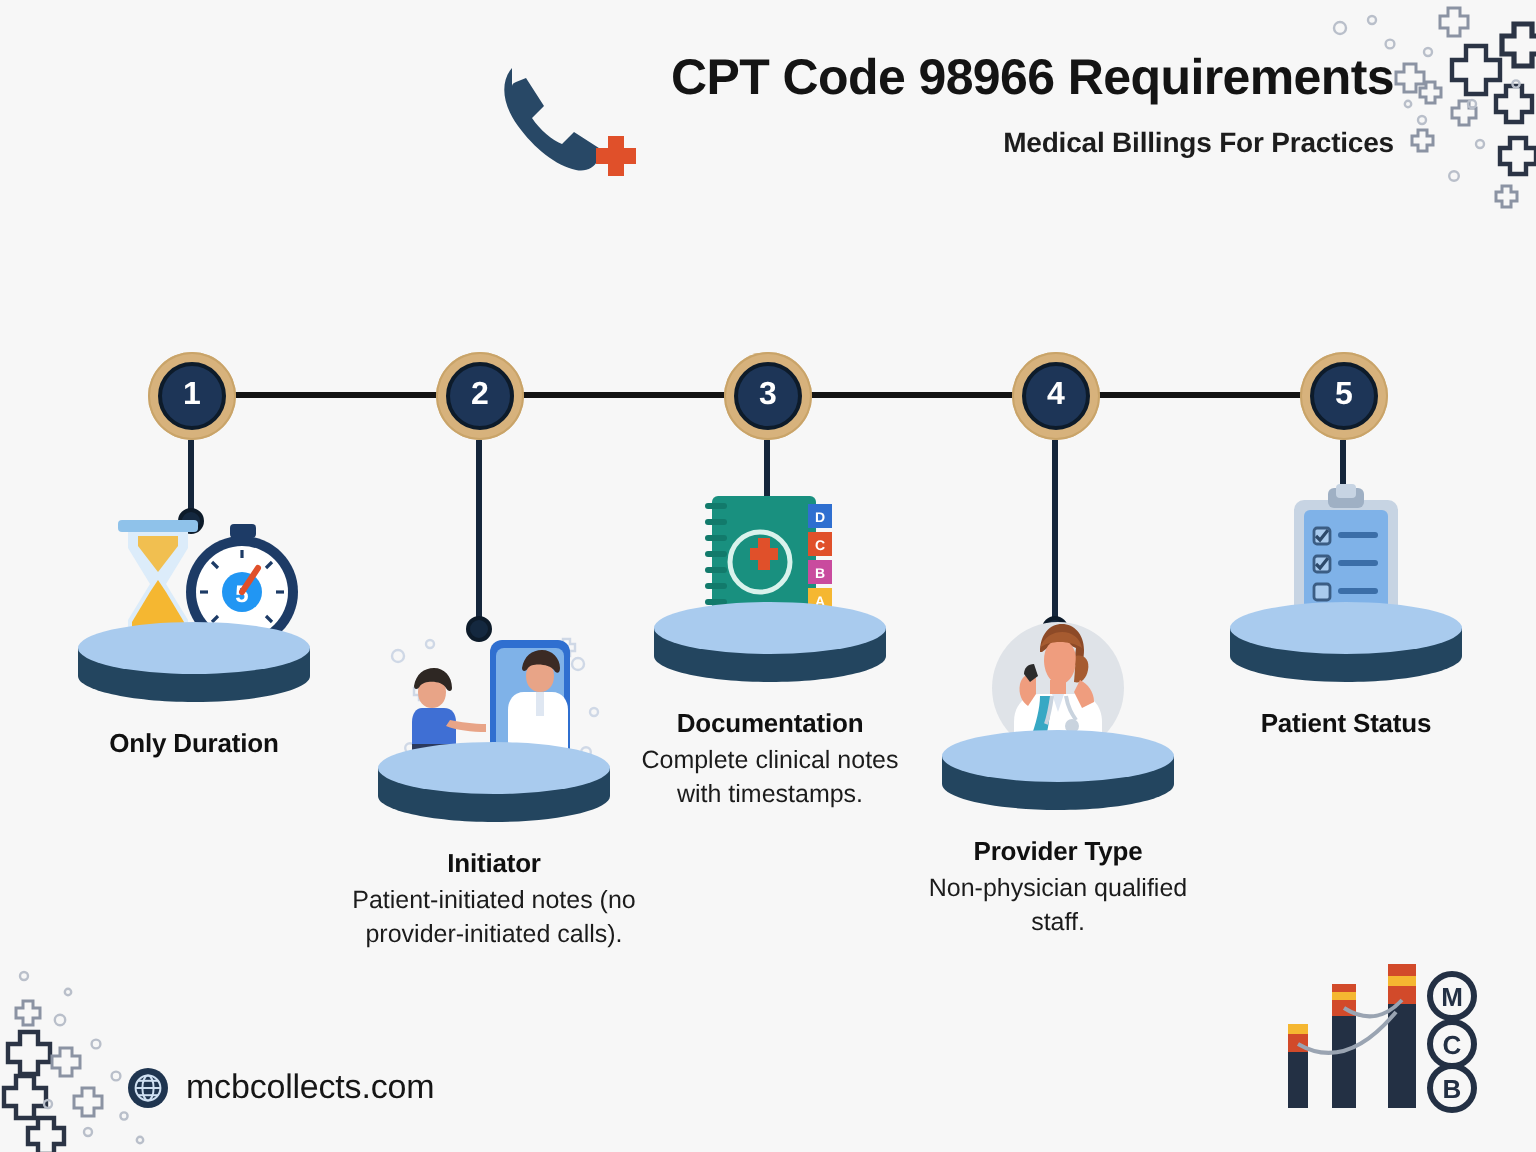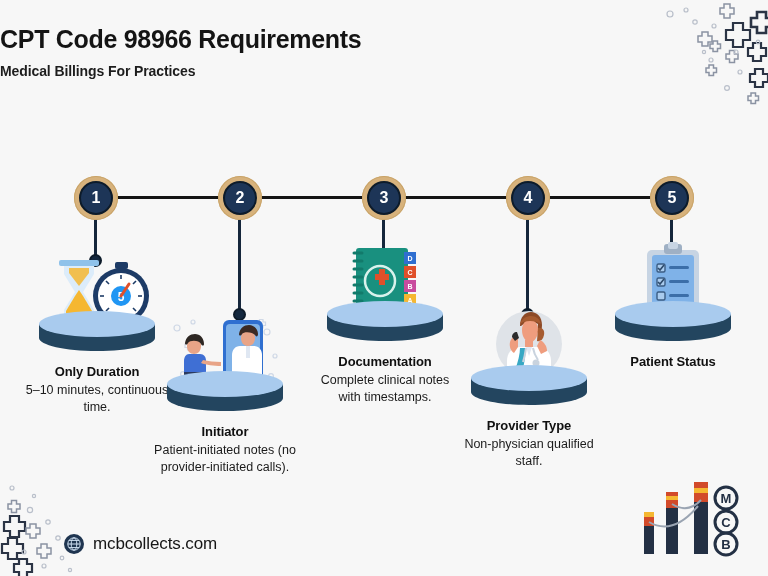--- a/index.html
+++ b/index.html
@@ -11,21 +11,21 @@
     position:relative;
   }
   #stage{position:absolute;inset:0;}
 
   
   .deco{position:absolute;pointer-events:none;}
   .deco-tr{top:0;right:0;width:120px;height:120px;}
   .deco-bl{left:0;bottom:0;width:120px;height:110px;}
 
   
-  .header{position:absolute;left:0;top:26px;width:697px;text-align:left;}
+  .header{position:absolute;left:0;top:26px;width:697px;text-align:right;}
   .header-inner{display:inline-block;position:relative;}
   .phone-badge{position:absolute;left:-92px;top:-6px;width:86px;height:80px;}
   .title{
     font-size:25px;font-weight:bold;letter-spacing:-.3px;
     color:#141414;line-height:1.1;margin:0;white-space:nowrap;
   }
   .subtitle{
     font-size:14px;font-weight:bold;color:#1d1d1d;
     margin:9px 0 0 0;letter-spacing:-.1px;
   }
@@ -201,24 +201,23 @@
               <path d="M95 55l-3-3"></path>
               <path d="M65 25l3 3"></path>
           </g>
         </svg>
         <svg class="pedestal" width="120" height="44" viewBox="0 0 120 44">
           <path d="M2 14v14c0 7 26 13 58 13s58-6 58-13V14z" fill="#23455f"></path>
           <ellipse cx="60" cy="14" rx="58" ry="13" fill="#a9cbee"></ellipse>
         </svg>
       </div>
       <div class="cap-title">Only Duration</div>
-      <div class="cap-body">5–10 minutes, continuous time.</div>
-    </div>
-
-    <div class="col" style="left:225px;top:318px;">
+    </div>
+
+    <div class="col" style="left:247px;top:318px;">
       <div class="artwrap">
         <svg class="art" width="116" height="72" viewBox="0 0 116 72">
           <g fill="none" stroke="#cfd8e6" stroke-width="1.2">
             <circle cx="10" cy="12" r="3"></circle>
               <circle cx="26" cy="6" r="2"></circle>
             <circle cx="100" cy="16" r="3"></circle>
               <circle cx="108" cy="40" r="2"></circle>
             <circle cx="16" cy="58" r="2.4"></circle>
               <circle cx="104" cy="60" r="2.4"></circle>
             <path d="M90 6h2.5v-2.5h3.5V6h2.5v3.5h-2.5V12h-3.5V9.5H90z"></path>

